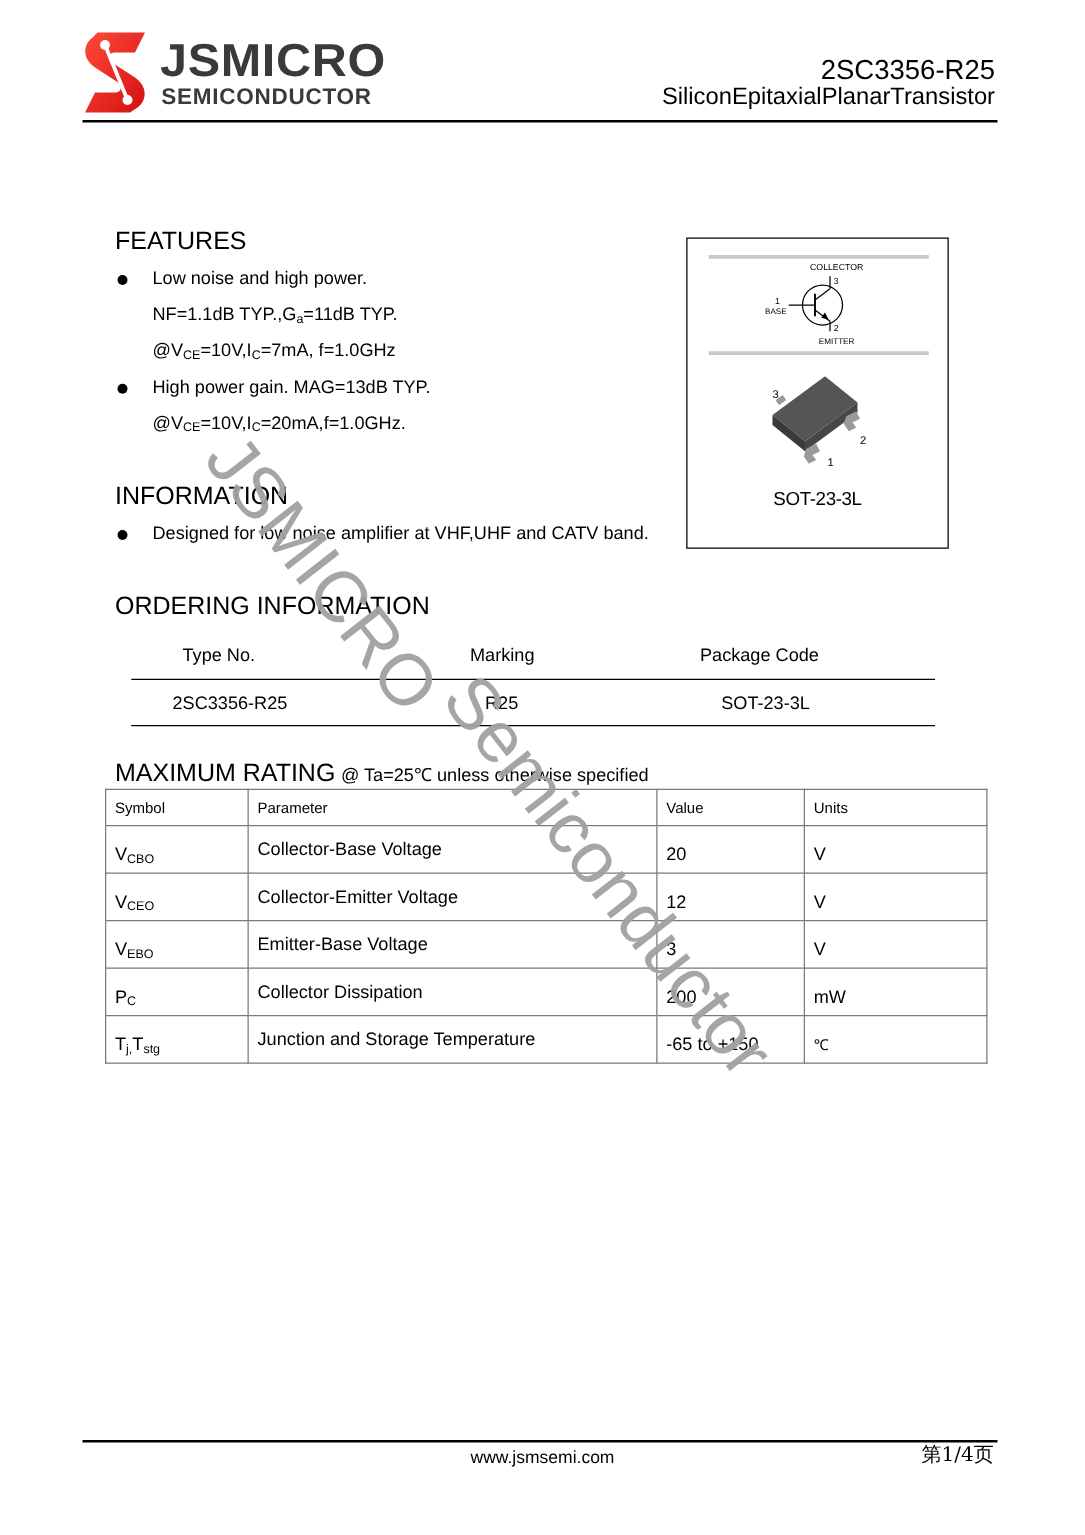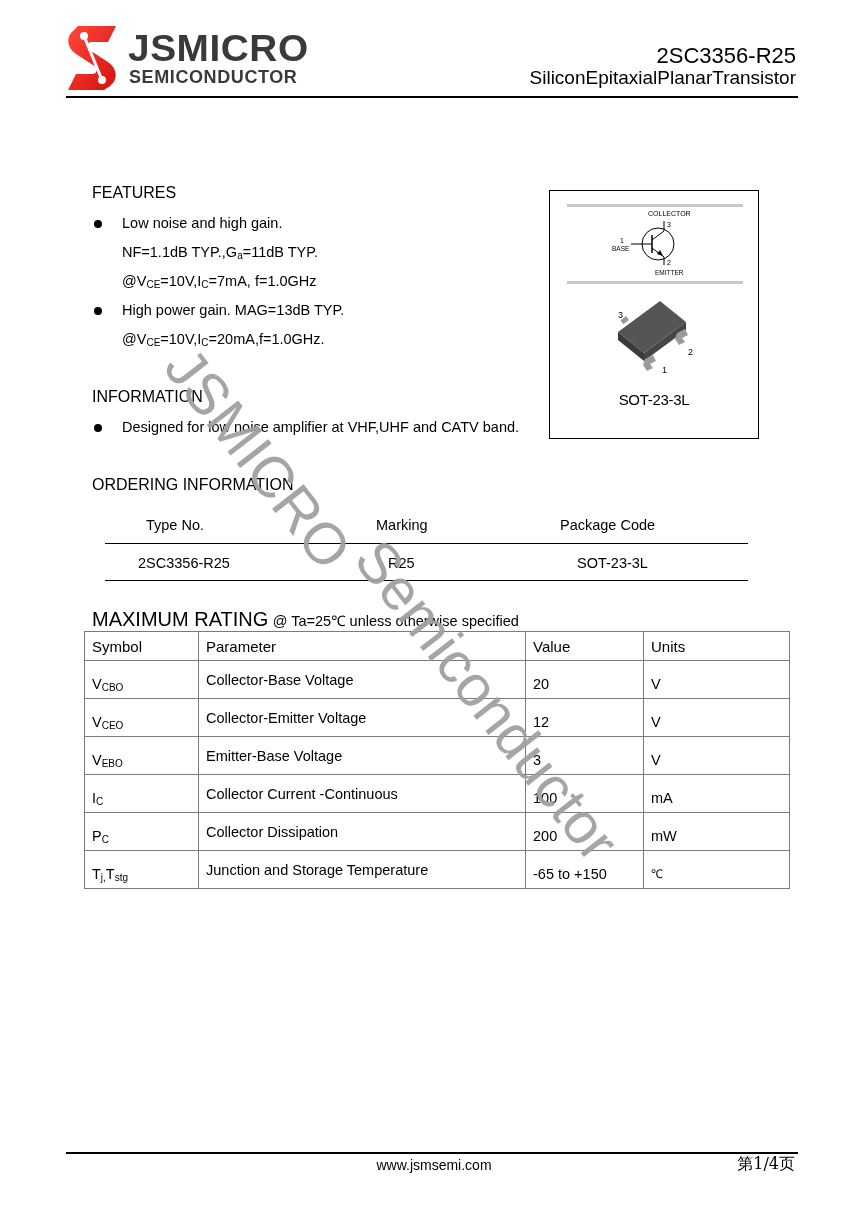--- a/index.html
+++ b/index.html
@@ -9,37 +9,37 @@
 
   
   .logo-s { left:64px; top:24px; width:56px; height:68px; }
   .brand-main { left:128px; top:30px; font-size:37px; font-weight:bold; color:#3a3a3a; letter-spacing:0.5px; line-height:37px; transform:scaleX(1.05); transform-origin:left; }
   .brand-sub { left:129px; top:68px; font-size:18px; font-weight:bold; color:#3a3a3a; letter-spacing:0.6px; line-height:18px; }
   .part-no { right:72px; top:44px; font-size:22px; line-height:24px; text-align:right; }
   .part-desc { right:72px; top:67px; font-size:19px; line-height:22px; text-align:left; }
   .hdr-rule { left:66px; top:96px; width:732px; height:2px; background:#000; }
 
   
-  .h2 { font-size:16px; line-height:22px; }
+  .h2 { font-size:20px; line-height:22px; }
   .txt { font-size:14.5px; line-height:17px; }
   .bullet { width:8px; height:8px; border-radius:50%; background:#000; }
   sub { font-size:10px; vertical-align:-2px; line-height:0; }
 
   
   .pkg-box { left:549px; top:190px; width:210px; height:249px; border:1px solid #000; box-sizing:border-box; }
   .pkg-rule { position:absolute; left:17px; width:176px; height:3px; background:#c8c8c8; }
   .pkg-label { position:absolute; left:0; width:100%; text-align:center; top:200px; font-size:15px; letter-spacing:-0.3px; }
 
   
   .ord-rule { left:105px; width:643px; height:1px; background:#000; }
 
   
   table.mr { position:absolute; left:84px; top:631px; border-collapse:collapse; font-size:14.5px; }
   table.mr td { border:1px solid #7a7a7a; padding:0 0 0 7px; vertical-align:middle; box-sizing:border-box; }
-  table.mr tr.hdr td { height:29px; font-size:15px; }
+  table.mr tr.hdr td { height:29px; font-size:12px; }
   table.mr tr.row td { height:38px; }
   table.mr tr.row td.p { vertical-align:top; padding-top:11px; }
   table.mr tr.row td.v { padding-top:8px; }
 
   
   .wm { left:0; top:0; width:868px; height:1228px; pointer-events:none; }
 
   
   .ftr-rule { left:66px; top:1152px; width:732px; height:2px; background:#000; }
   .ftr-url { left:0; width:868px; top:1155px; text-align:center; font-size:14px; line-height:20px; }
@@ -63,21 +63,21 @@
   </svg>
 </div>
 <div class="abs brand-main">JSMICRO</div>
 <div class="abs brand-sub">SEMICONDUCTOR</div>
 <div class="abs part-no">2SC3356-R25</div>
 <div class="abs part-desc">SiliconEpitaxialPlanarTransistor</div>
 <div class="abs hdr-rule"></div>
 
 <div class="abs h2" style="left:92px;top:182px;">FEATURES</div>
 <div class="abs bullet" style="left:94px;top:220px;"></div>
-<div class="abs txt" style="left:122px;top:215px;">Low noise and high gain.</div>
+<div class="abs txt" style="left:122px;top:215px;">Low noise and high power.</div>
 <div class="abs txt" style="left:122px;top:244px;">
   <span>NF=1.1dB TYP.,G</span><sub>a</sub><span>=11dB TYP.</span>
 </div>
 <div class="abs txt" style="left:122px;top:273px;">
   <span>@V</span><sub>CE</sub><span>=10V,I</span><sub>C</sub><span>=7mA, f=1.0GHz</span>
 </div>
 <div class="abs bullet" style="left:94px;top:307px;"></div>
 <div class="abs txt" style="left:122px;top:302px;">High power gain. MAG=13dB TYP.</div>
 <div class="abs txt" style="left:122px;top:331px;">
   <span>@V</span><sub>CE</sub><span>=10V,I</span><sub>C</sub><span>=20mA,f=1.0GHz.</span>
@@ -160,26 +160,20 @@
     <td class="v">12</td>
     <td class="v">V</td>
   </tr>
   <tr class="row">
     <td class="v"><span>V</span><sub>EBO</sub></td>
     <td class="p">Emitter-Base Voltage</td>
     <td class="v">3</td>
     <td class="v">V</td>
   </tr>
   <tr class="row">
-    <td class="v"><span>I</span><sub>C</sub></td>
-    <td class="p">Collector Current -Continuous</td>
-    <td class="v">100</td>
-    <td class="v">mA</td>
-  </tr>
-  <tr class="row">
     <td class="v"><span>P</span><sub>C</sub></td>
     <td class="p">Collector Dissipation</td>
     <td class="v">200</td>
     <td class="v">mW</td>
   </tr>
   <tr class="row">
     <td class="v"><span>T</span><sub>j,</sub><span>T</span><sub>stg</sub></td>
     <td class="p">Junction and Storage Temperature</td>
     <td class="v">-65 to +150</td>
     <td class="v" style="font-size:12px;">℃</td>

